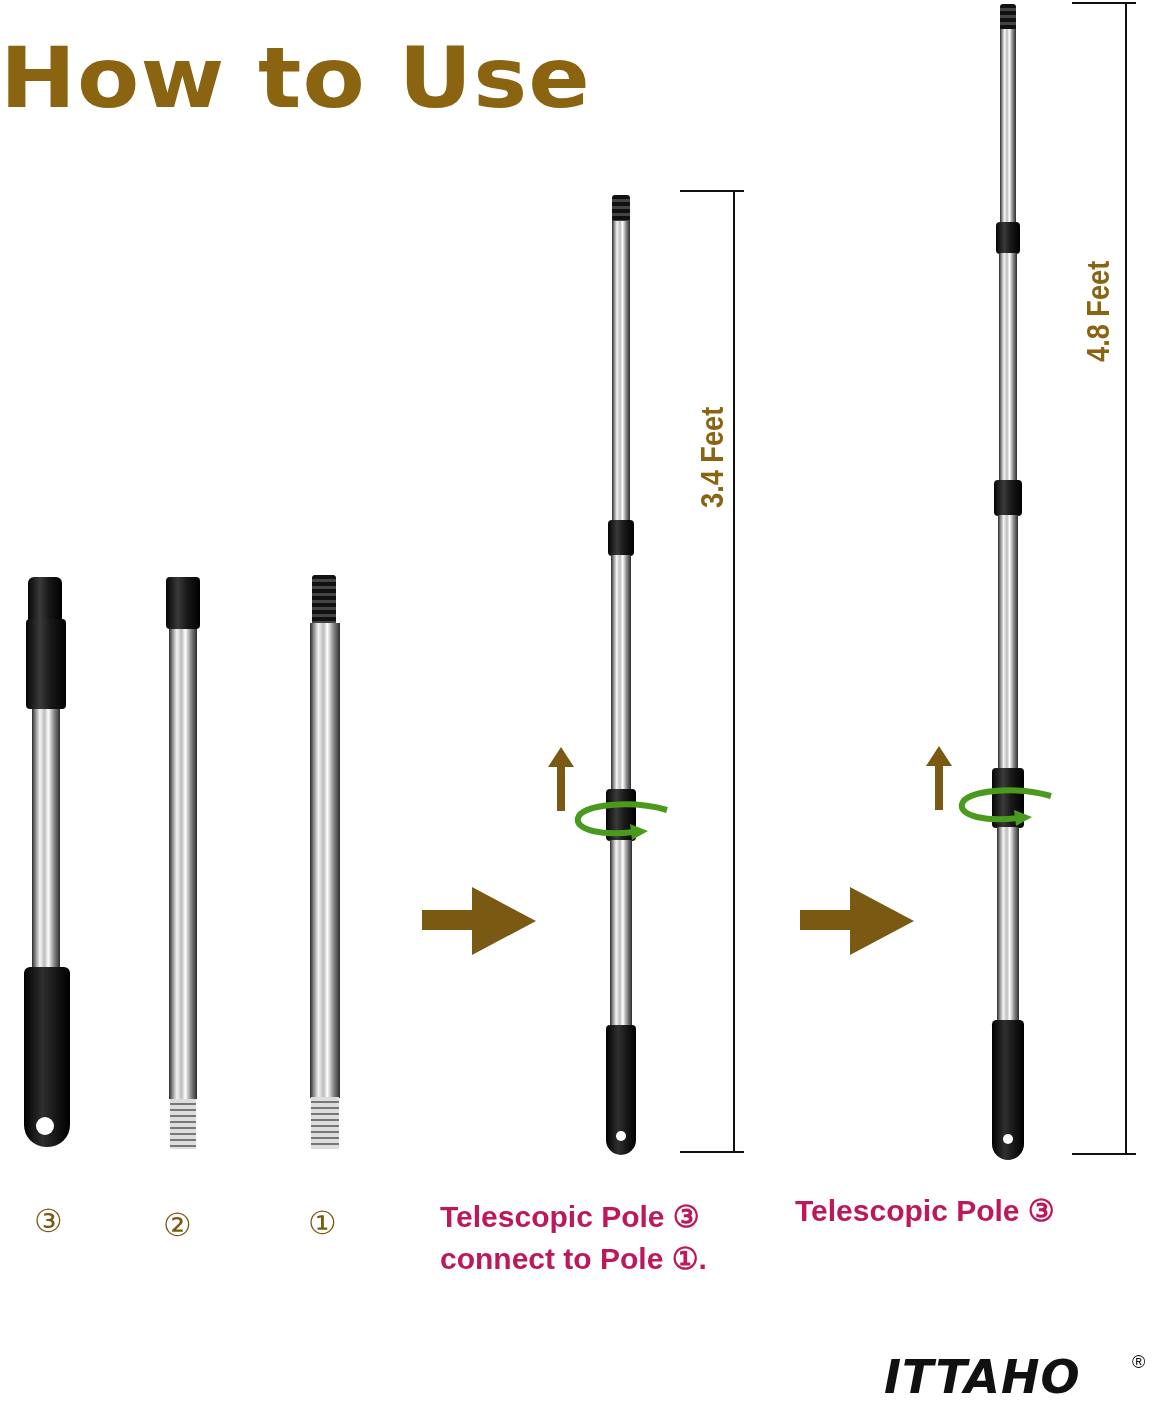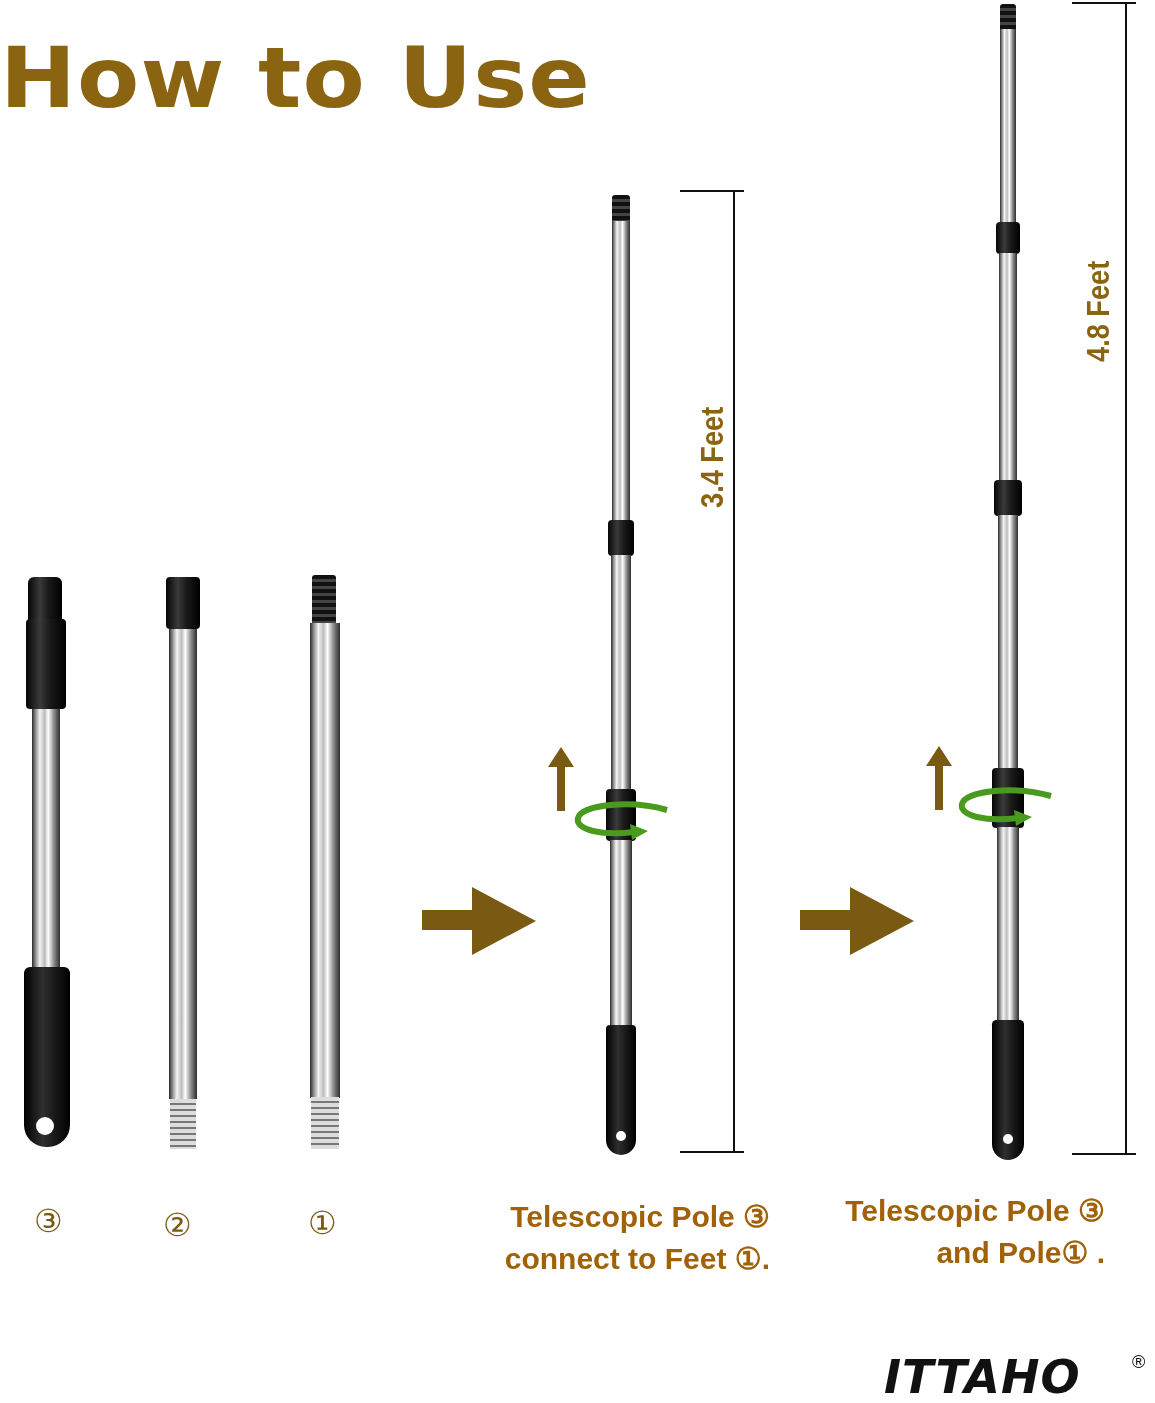--- a/index.html
+++ b/index.html
@@ -2,21 +2,21 @@
 <html><head>
 <meta charset="utf-8">
 <style>
   html, body { margin: 0; padding: 0; background: #ffffff; }
   body { width: 1155px; height: 1403px; position: relative; overflow: hidden; font-family: "Liberation Sans", sans-serif; }
   .abs { position: absolute; }
   .title {
     left: 0; top: 36px; font-family: "DejaVu Sans", sans-serif; font-weight: bold;
     font-size: 84px; letter-spacing: 1px; color: #8a6411; line-height: 1; transform: scaleX(1.08); transform-origin: left;
   }
-  .cap { color: #a16207; font-weight: bold; font-size: 30px; line-height: 42px; text-align: right; }
+  .cap { color: #be185d; font-weight: bold; font-size: 30px; line-height: 42px; text-align: left; }
   .num { color: #7a5a12; font-family: "DejaVu Serif", serif; font-size: 32px; }
   .meas { color: #8a6411; font-weight: bold; font-size: 32px; white-space: nowrap; transform: rotate(-90deg); transform-origin: left top; transform: rotate(-90deg) scaleX(0.85); }
   .logo { font-family: "DejaVu Sans", sans-serif; font-weight: bold; font-style: italic; font-size: 46px; color: #111; letter-spacing: 1px; }
   .reg { font-size: 18px; color: #111; }
   .vline { background: #111; width: 2px; }
   .hline { background: #111; height: 2px; }
   .steel { background: linear-gradient(90deg, #2a2a2a 0%, #888 12%, #f4f4f4 28%, #bcbcbc 45%, #ffffff 58%, #8c8c8c 78%, #2c2c2c 100%); }
   .rubber { background: linear-gradient(90deg, #050505 0%, #3a3a3a 35%, #1a1a1a 60%, #000 100%); border-radius: 4px; }
   .grip { background: linear-gradient(90deg, #000 0%, #2f2f2f 40%, #161616 70%, #000 100%); border-radius: 6px 6px 22px 22px; }
   .thread { background: repeating-linear-gradient(180deg, #111 0 4px, #444 4px 7px); border-radius: 3px 3px 0 0; }
@@ -73,21 +73,21 @@
   <path d="M95,10 C60,0 10,4 6,18 C3,30 30,36 62,32" fill="none" stroke="#4a9a1e" stroke-width="6"></path>
   <polygon points="58,24 76,31 60,40" fill="#4a9a1e"></polygon>
 </svg>
 <div class="abs hline" style="left:680px;top:190px;width:64px;"></div>
 <div class="abs vline" style="left:733px;top:190px;height:962px;"></div>
 <div class="abs hline" style="left:680px;top:1151px;width:64px;"></div>
 <div class="abs meas" style="left:694px;top:508px;">3.4 Feet</div>
 
 <div class="abs cap" style="left:440px;top:1196px;width:330px;">
   <div>Telescopic Pole ③</div>
-  <div>connect to Feet ①.</div>
+  <div>connect to Pole ①.</div>
 </div>
 
 <svg class="abs" style="left:798px;top:885px;" width="120" height="80" viewBox="0 0 120 80">
   <rect x="2" y="25" width="55" height="20" fill="#7a5a12"></rect>
   <polygon points="52,2 116,36 52,70" fill="#7a5a12"></polygon>
 </svg>
 
 <div class="abs" style="left:988px;top:4px;width:44px;height:1160px;">
   <div class="abs thread" style="left:12px;top:0;width:16px;height:26px;"></div>
   <div class="abs steel" style="left:12px;top:25px;width:16px;height:196px;"></div>
@@ -107,17 +107,16 @@
   <path d="M95,10 C60,0 10,4 6,18 C3,30 30,36 62,32" fill="none" stroke="#4a9a1e" stroke-width="6"></path>
   <polygon points="58,24 76,31 60,40" fill="#4a9a1e"></polygon>
 </svg>
 <div class="abs hline" style="left:1072px;top:2px;width:64px;"></div>
 <div class="abs vline" style="left:1125px;top:2px;height:1152px;"></div>
 <div class="abs hline" style="left:1072px;top:1153px;width:64px;"></div>
 <div class="abs meas" style="left:1080px;top:362px;">4.8 Feet</div>
 
 <div class="abs cap" style="left:795px;top:1190px;width:310px;">
   <div>Telescopic Pole ③</div>
-  <div>and  Pole① .</div>
 </div>
 
 <div class="abs logo" style="left:884px;top:1350px;">ITTAHO</div>
 <div class="abs reg" style="left:1132px;top:1352px;">®</div>
 
 </body></html>

